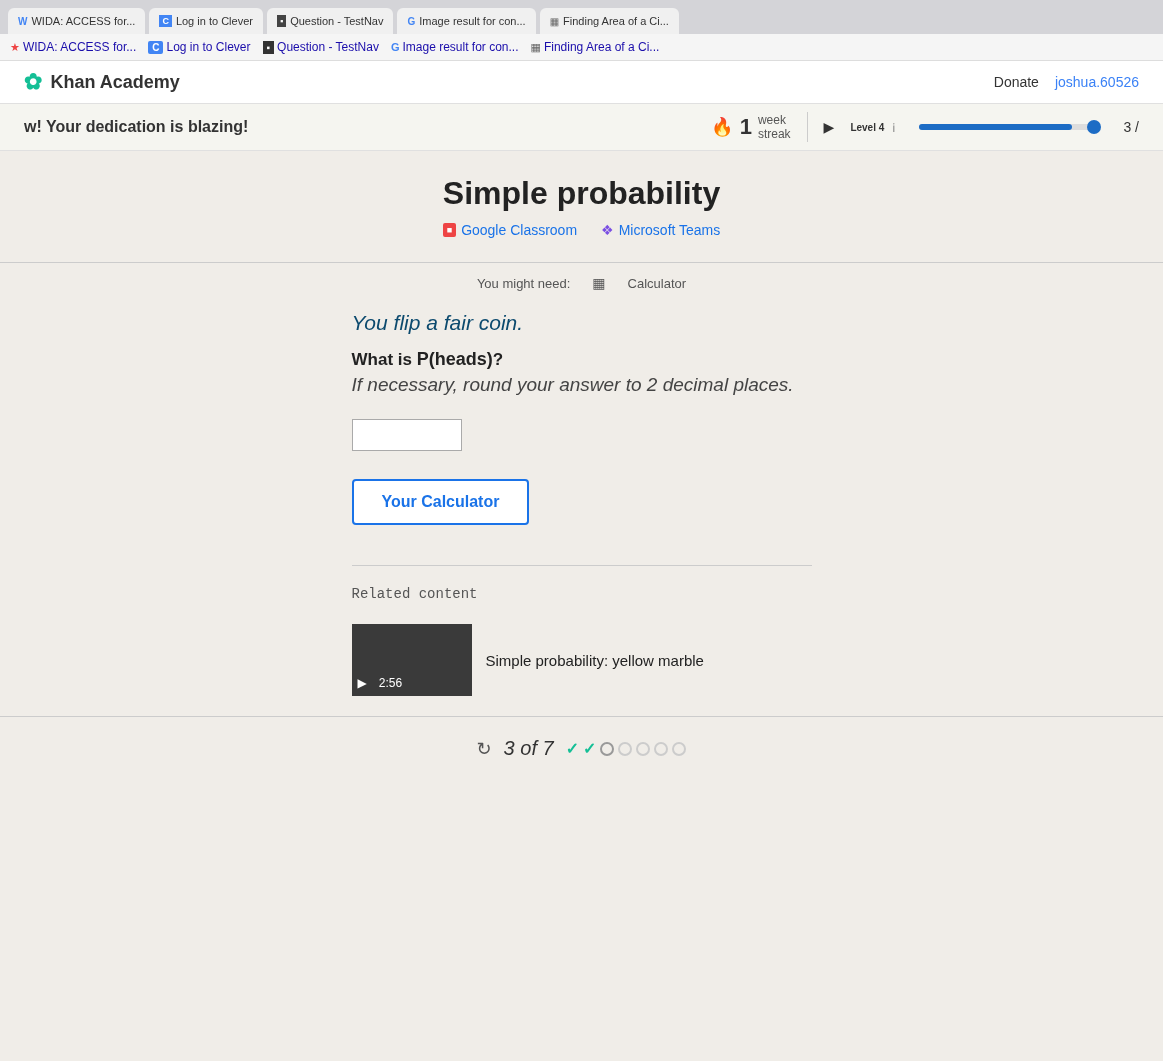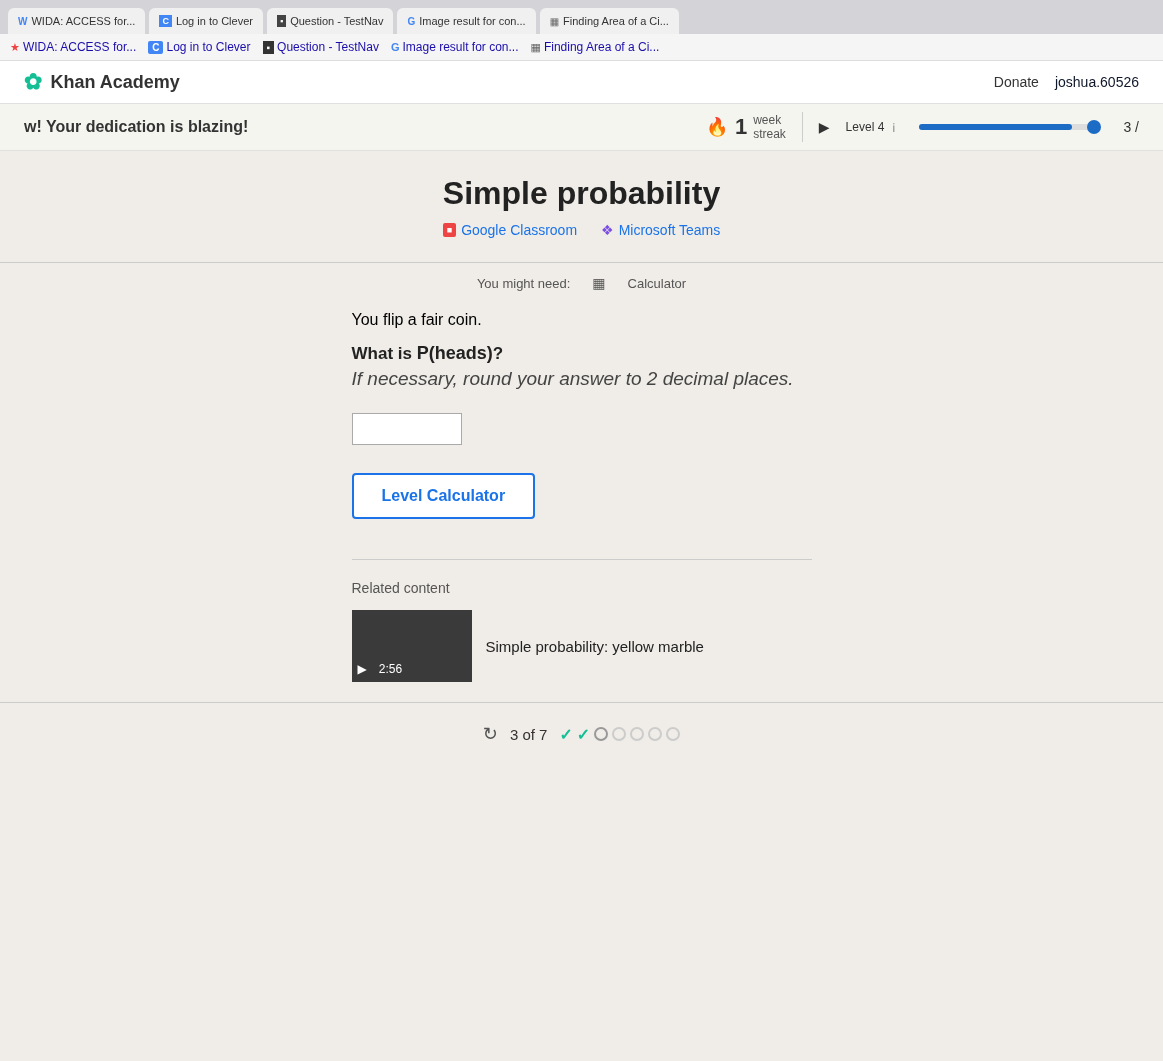--- a/index.html
+++ b/index.html
@@ -87,21 +87,21 @@
       align-items: center;
       gap: 16px;
       font-size: 14px;
       color: #333;
     }
     .donate-btn {
       color: #333;
       font-size: 14px;
     }
     .username {
-      color: #0f172a;
+      color: #3b82f6;
       font-size: 14px;
       text-align: center;
     }
 
     
     .dedication-bar {
       background: #f5f5f0;
       padding: 8px 24px;
       display: flex;
       align-items: center;
@@ -126,21 +126,21 @@
     }
     .flame-icon { color: #e44; font-size: 18px; }
     .streak-number { font-size: 22px; font-weight: bold; color: #333; }
     .streak-label { font-size: 12px; color: #555; line-height: 1.2; }
     .divider-v { width: 1px; height: 30px; background: #ccc; }
     .level-area {
       display: flex;
       align-items: center;
       gap: 8px;
     }
-    .level-text { font-size: 12px; color: #333; font-weight: 400; }
+    .level-text { font-size: 10px; color: #333; font-weight: 700; }
     .info-icon { color: #888; font-size: 12px; }
     .progress-bar-container {
       width: 180px;
       height: 6px;
       background: #ddd;
       border-radius: 3px;
       position: relative;
       margin-left: 8px;
     }
     .progress-bar-fill {
@@ -220,23 +220,24 @@
     .calc-icon { font-size: 14px; color: #555; }
 
     .question-area {
       background: #f0ede8;
       padding: 0 220px;
       max-width: 900px;
       margin: 0 auto;
     }
 
     .question-text {
-      font-size: 16px;
-      color: #000000;
+      font-size: 21px;
+      color: #0c4a6e;
       margin-bottom: 14px;
+      font-style: italic;
     }
 
     .question-bold {
       font-size: 17px;
       font-weight: bold;
       color: #222;
       margin-bottom: 4px;
     }
 
     .question-sub {
@@ -271,21 +272,22 @@
 
     .separator-line-2 {
       border: none;
       border-top: 1px solid #ccc;
       margin: 8px 0 20px;
     }
 
     .related-content-label {
       font-size: 14px;
       color: #555;
-      margin-bottom: 14px;
+      margin-bottom: 22px;
+      font-family: Liberation Mono, monospace;
     }
 
     .video-item {
       display: flex;
       align-items: center;
       gap: 14px;
       margin-bottom: 20px;
     }
     .video-thumb {
       width: 120px;
@@ -316,21 +318,21 @@
       display: flex;
       align-items: center;
       justify-content: center;
       padding: 20px 0;
       gap: 12px;
       border-top: 1px solid #ccc;
       margin-top: 20px;
       background: #f0ede8;
     }
     .refresh-icon { font-size: 18px; color: #555; }
-    .progress-text { font-size: 15px; color: #333; font-weight: 500; }
+    .progress-text { font-size: 20px; color: #333; font-weight: 500; font-style: italic; }
     .progress-dots {
       display: flex;
       align-items: center;
       gap: 4px;
     }
     .dot-check { color: #14bf96; font-size: 16px; font-weight: bold; }
     .dot-circle-filled {
       width: 14px;
       height: 14px;
       border-radius: 50%;
@@ -460,21 +462,21 @@
     <p class="question-text">You flip a fair coin.</p>
 
     <p class="question-bold">
       <span>What is </span><span style="font-size:18px;">P(heads)</span><span>?</span>
     </p>
 
     <p class="question-sub">If necessary, round your answer to 2 decimal places.</p>
 
     <input type="text" class="answer-input" style="">
 
-    <button class="show-calculator-btn">Level Calculator</button>
+    <button class="show-calculator-btn">Your Calculator</button>
 
     <hr class="separator-line-2">
 
     <div class="related-content-label">Related content</div>
 
     <div class="video-item">
       <div class="video-thumb">
         <span class="video-play">▶</span>
         <span class="video-duration">2:56</span>
       </div>

